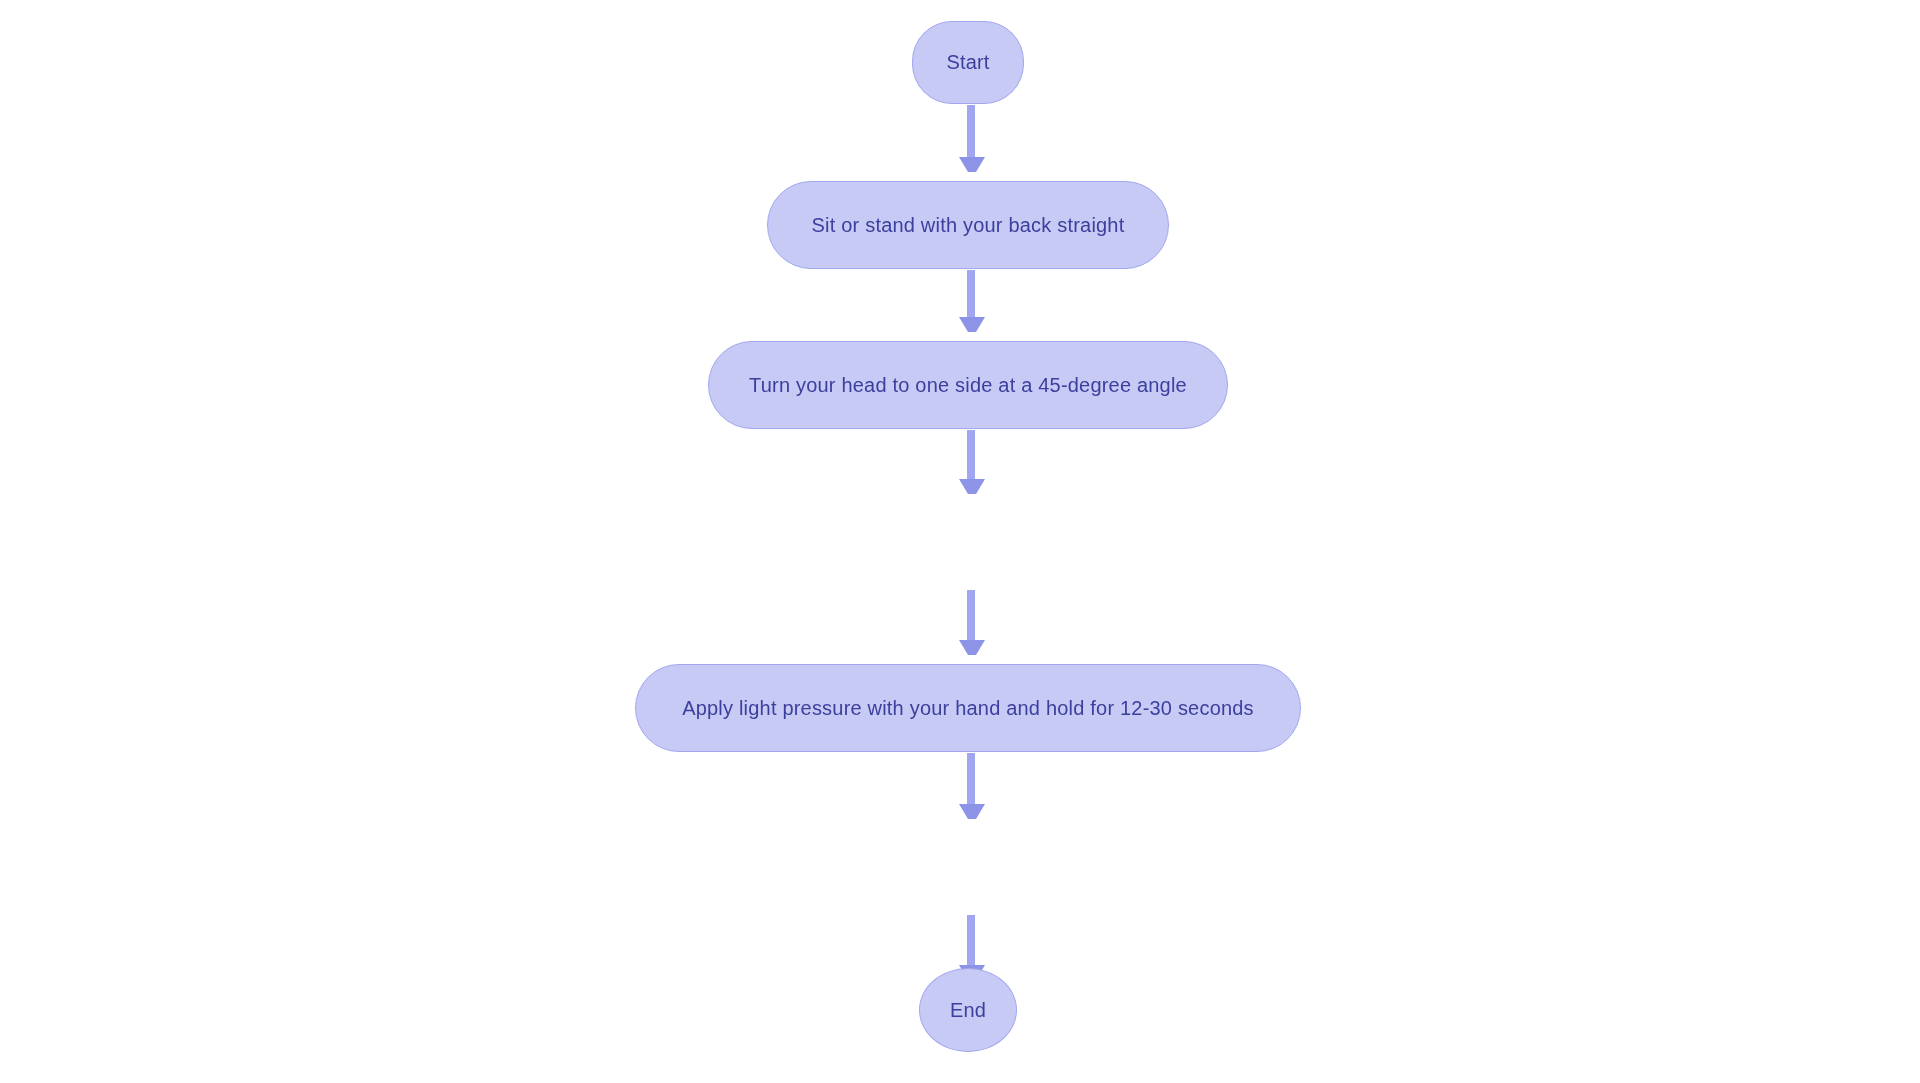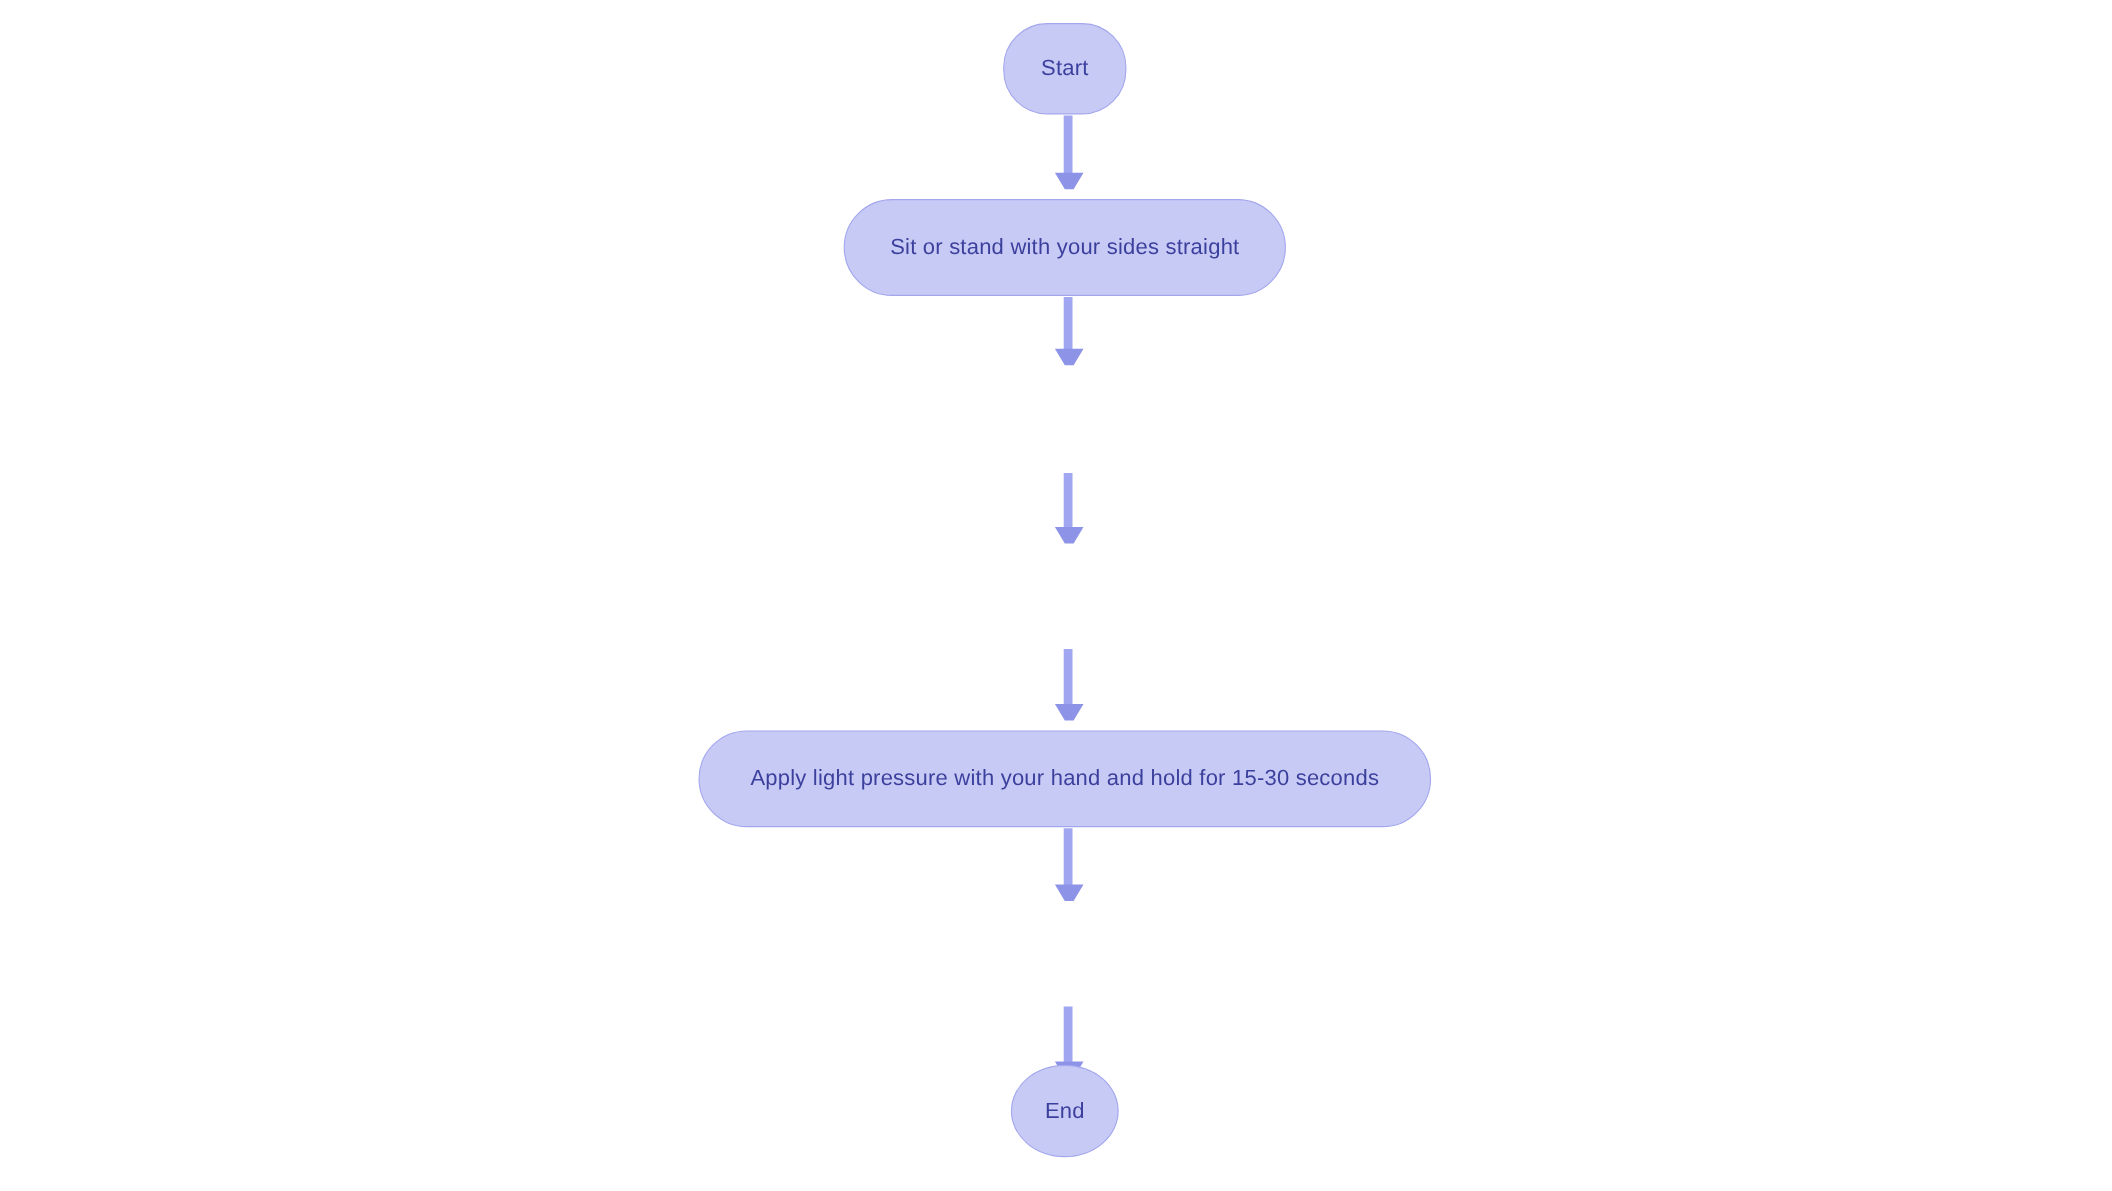--- a/index.html
+++ b/index.html
@@ -81,40 +81,41 @@
 
 <div class="canvas">
 
   <div class="node node-0">Start</div>
 
   <div class="edge edge-0">
     <div class="shaft"></div>
     <div class="head"></div>
   </div>
 
-  <div class="node node-1">Sit or stand with your sides straight</div>
+  <div class="node node-1">Sit or stand with your back straight</div>
 
   <div class="edge edge-1">
     <div class="shaft"></div>
     <div class="head"></div>
   </div>
 
+  <div class="node node-2">Turn your head to one side at a 45-degree angle</div>
 
   <div class="edge edge-2">
     <div class="shaft"></div>
     <div class="head"></div>
   </div>
 
 
   <div class="edge edge-3">
     <div class="shaft"></div>
     <div class="head"></div>
   </div>
 
-  <div class="node node-4">Apply light pressure with your hand and hold for 15-30 seconds</div>
+  <div class="node node-4">Apply light pressure with your hand and hold for 12-30 seconds</div>
 
   <div class="edge edge-4">
     <div class="shaft"></div>
     <div class="head"></div>
   </div>
 
 
   <div class="edge edge-5">
     <div class="shaft"></div>
     <div class="head"></div>

